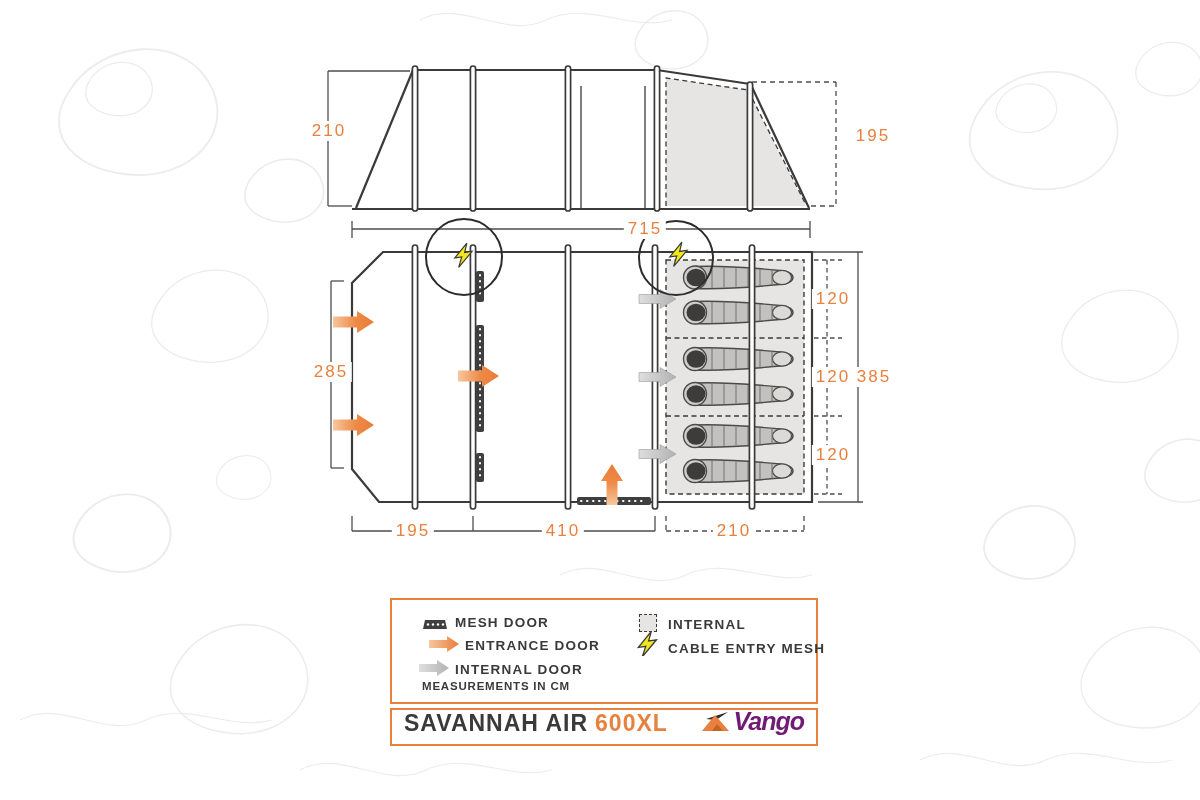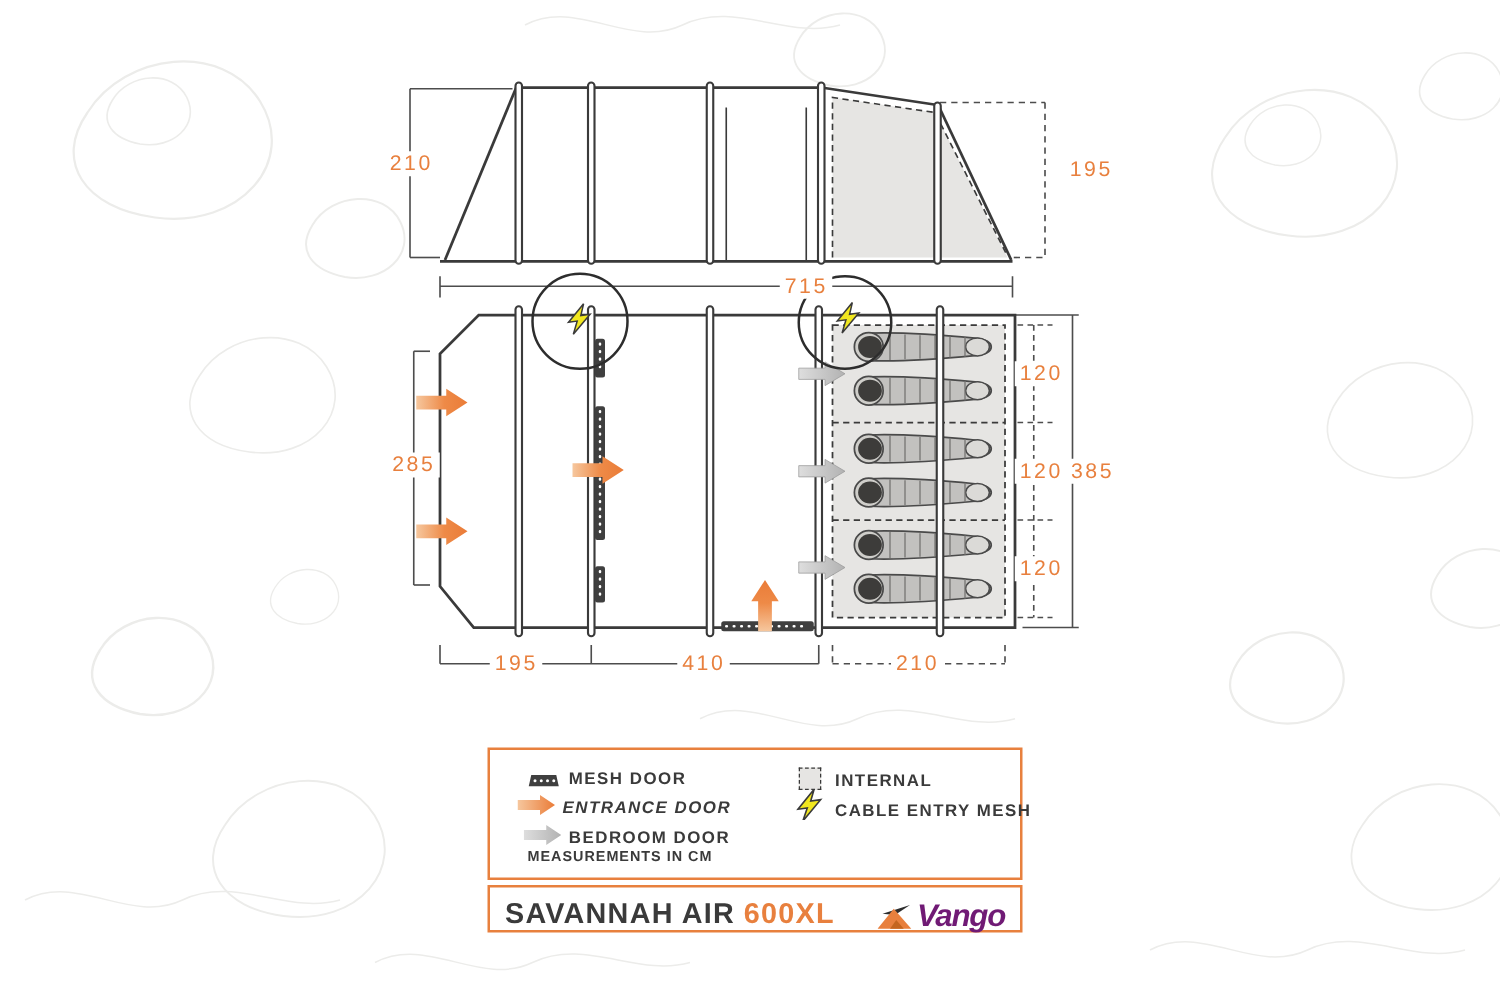--- a/index.html
+++ b/index.html
@@ -26,21 +26,21 @@
     color:#3a3a3a; font-weight:700; font-size:13.5px; letter-spacing:1.2px; white-space:nowrap;
   }
   .legend-note {
     position:absolute; left:30px; top:80px; color:#3a3a3a; font-weight:700;
     font-size:11.5px; letter-spacing:0.8px;
   }
   
   .footer-bar {
     position:absolute; left:390px; top:708px; width:428px; height:38px;
     border:2px solid #e8803e; box-sizing:border-box; background:rgba(255,255,255,0.6);
-    display:flex; align-items:flex-end; justify-content:space-between; padding:0 12px;
+    display:flex; align-items:flex-start; justify-content:space-between; padding:0 12px;
   }
   .product-title { font-weight:700; font-size:23px; letter-spacing:1px; color:#3a3a3a; white-space:nowrap; }
   .product-title .model { color:#e8803e; margin-left:7px; }
   .brand { display:flex; align-items:flex-end; gap:2px; }
   .brand-text { font-weight:700; font-style:italic; font-size:25px; color:#701a75; letter-spacing:-1px; line-height:22px; }
 </style>
 </head>
 <body>
 
 <div class="canvas">
@@ -254,21 +254,21 @@
           <g fill="#ffffff">
               <circle cx="6" cy="5.5" r="1.2"></circle>
               <circle cx="11" cy="5.5" r="1.2"></circle>
               <circle cx="16" cy="5.5" r="1.2"></circle>
               <circle cx="21" cy="5.5" r="1.2"></circle>
             </g>
         </svg>
       </span>
       <span class="legend-label">MESH DOOR</span>
     </div>
-    <div class="legend-row" style="left:18px; top:33px;font-style:italic;">
+    <div class="legend-row" style="left:33px; top:33px;">
       <span class="legend-icon">
         <svg width="32" height="18" viewBox="0 0 32 18">
           <defs>
               <linearGradient id="lgo" x1="0" y1="0" x2="1" y2="0">
             <stop offset="0" stop-color="#f6c79e"></stop>
                 <stop offset="1" stop-color="#ea7c38"></stop>
               </linearGradient>
             </defs>
           <path d="M0,5 L18,5 L18,1 L30,9 L18,17 L18,13 L0,13 Z" fill="url(#lgo)"></path>
         </svg>
@@ -280,21 +280,21 @@
         <svg width="32" height="18" viewBox="0 0 32 18">
           <defs>
               <linearGradient id="lgg" x1="0" y1="0" x2="1" y2="0">
             <stop offset="0" stop-color="#dedede"></stop>
                 <stop offset="1" stop-color="#b2b2b2"></stop>
               </linearGradient>
             </defs>
           <path d="M0,5 L18,5 L18,1 L30,9 L18,17 L18,13 L0,13 Z" fill="url(#lgg)"></path>
         </svg>
       </span>
-      <span class="legend-label">BEDROOM DOOR</span>
+      <span class="legend-label">INTERNAL DOOR</span>
     </div>
     <div class="legend-row" style="left:236px; top:12px;">
       <span class="legend-icon">
         <span style="display:inline-block; width:16px; height:16px; background:#e6e5e3; border:1.6px dashed #3a3a3a;"></span>
       </span>
       <span class="legend-label">INTERNAL</span>
     </div>
     <div class="legend-row" style="left:236px; top:36px;">
       <span class="legend-icon">
         <svg width="22" height="24" viewBox="0 0 22 24">

